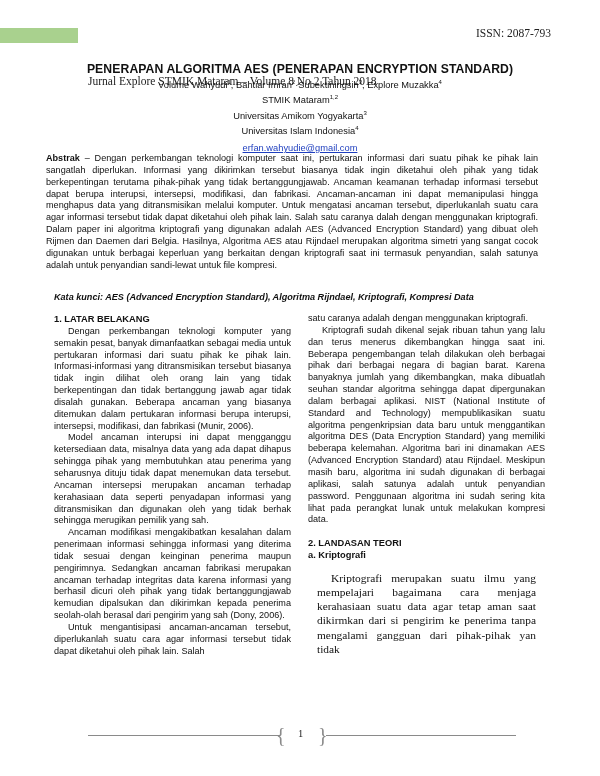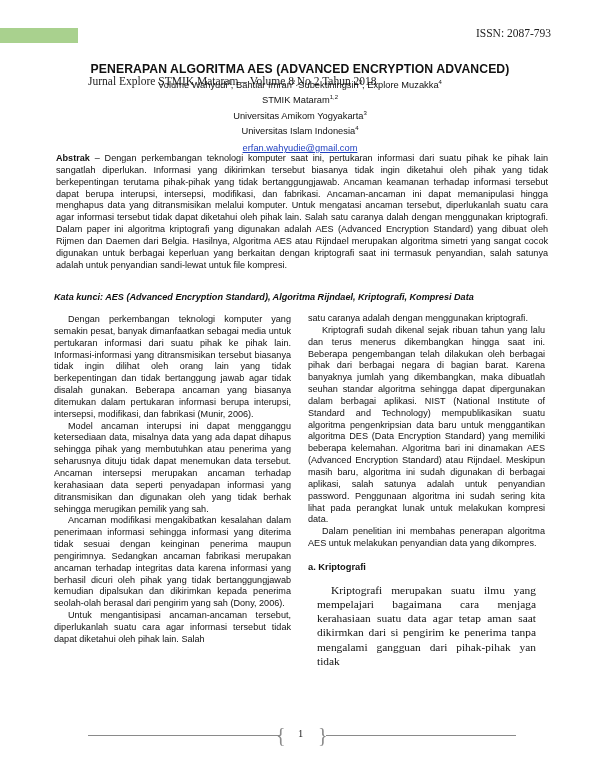--- a/index.html
+++ b/index.html
@@ -7,21 +7,21 @@
   .hdr-bar { position:absolute; left:0; top:28px; width:78px; height:15px; background:#a9d18e; }
   .hdr-journal { position:absolute; left:88px; top:27px; font-family:"Liberation Serif", serif; font-size:11.5px; color:#222; white-space:nowrap;margin-top:48px; }
   .hdr-issn { position:absolute; left:476px; top:27px; font-family:"Liberation Serif", serif; font-size:11.5px; color:#222; white-space:nowrap; }
 
   .title-block { position:absolute; left:60px; top:62px; width:480px; text-align:center; font-family:"Liberation Sans", sans-serif; }
   .title { font-weight:bold; font-size:12.2px; line-height:14px; letter-spacing:0.1px; }
   .meta { font-size:9.3px; line-height:12.2px; }
   .meta sup { font-size:6px; }
   .email { color:#1f3fbf; text-decoration:underline; font-size:9.3px; line-height:12.2px; }
 
-  .abstract { position:absolute; left:56px; top:153px; width:492px; font-family:"Liberation Sans", sans-serif; font-size:9.1px; line-height:11.85px; text-align:justify; }
+  .abstract { position:absolute; left:46px; top:153px; width:492px; font-family:"Liberation Sans", sans-serif; font-size:9.1px; line-height:11.85px; text-align:justify; }
   .abstract b { font-weight:bold; }
   .keywords { position:absolute; left:54px; top:292px; width:492px; font-family:"Liberation Sans", sans-serif; font-size:9.1px; font-style:italic; font-weight:bold; }
 
   .col { position:absolute; font-family:"Liberation Sans", sans-serif; font-size:9.1px; line-height:11.85px; text-align:justify; }
   .col-left { left:54px; top:314px; width:237px; }
   .col-right { left:308px; top:313px; width:237px; }
   .sec-h { font-weight:bold; font-size:9.3px; margin:0; }
   .para { margin:0; text-indent:14px; }
   .para-noindent { margin:0; }
   .gap { height:12px; }
@@ -36,46 +36,47 @@
   .foot-page { position:absolute; left:298px; top:8px; font-family:"Liberation Serif", serif; font-size:10.5px; color:#222; }
 </style>
 </head>
 <body>
 
 <div class="hdr-bar"></div>
 <div class="hdr-journal">Jurnal Explore STMIK Mataram – Volume 8 No 2 Tahun 2018</div>
 <div class="hdr-issn">ISSN: 2087-793</div>
 
 <div class="title-block">
-  <div class="title">PENERAPAN ALGORITMA AES (ADVANCED ENCRYPTION ADVANCED)</div>
+  <div class="title">PENERAPAN ALGORITMA AES (PENERAPAN ENCRYPTION STANDARD)</div>
   <div class="meta">
     <span>Volume Wahyudi</span><sup>1</sup><span>, Bahtiar Imran</span><sup>2</sup><span>·Subektiningsih</span><sup>3</sup><span>, Explore Muzakka</span><sup>4</sup>
   </div>
   <div class="meta"><span>STMIK Mataram</span><sup>1,2</sup></div>
   <div class="meta"><span>Universitas Amikom Yogyakarta</span><sup>3</sup></div>
   <div class="meta"><span>Universitas Islam Indonesia</span><sup>4</sup></div>
   <div><a class="email">erfan.wahyudie@gmail.com</a></div>
 </div>
 
 <div class="abstract"><b>Abstrak</b><span> – Dengan perkembangan teknologi komputer saat ini, pertukaran informasi dari suatu pihak ke pihak lain sangatlah diperlukan. Informasi yang dikirimkan tersebut biasanya tidak ingin diketahui oleh pihak yang tidak berkepentingan terutama pihak-pihak yang tidak bertanggungjawab. Ancaman keamanan terhadap informasi tersebut dapat berupa interupsi, intersepsi, modifikasi, dan fabrikasi. Ancaman-ancaman ini dapat memanipulasi hingga menghapus data yang ditransmisikan melalui komputer. Untuk mengatasi ancaman tersebut, diperlukanlah suatu cara agar informasi tersebut tidak dapat diketahui oleh pihak lain. Salah satu caranya dalah dengan menggunakan kriptografi. Dalam paper ini algoritma kriptografi yang digunakan adalah AES (Advanced Encryption Standard) yang dibuat oleh Rijmen dan Daemen dari Belgia. Hasilnya, Algoritma AES atau Rijndael merupakan algoritma simetri yang sangat cocok digunakan untuk berbagai keperluan yang berkaitan dengan kriptografi saat ini termasuk penyandian, salah satunya adalah untuk penyandian sandi-lewat untuk file kompresi.</span></div>
 
 <div class="keywords">Kata kunci: AES (Advanced Encryption Standard), Algoritma Rijndael, Kriptografi, Kompresi Data</div>
 
 <div class="col col-left">
+  <p class="sec-h">1.  LATAR BELAKANG</p>
   <p class="para">Dengan perkembangan teknologi komputer yang semakin pesat, banyak dimanfaatkan sebagai media untuk pertukaran informasi dari suatu pihak ke pihak lain. Informasi-informasi yang ditransmisikan tersebut biasanya tidak ingin dilihat oleh orang lain yang tidak berkepentingan dan tidak bertanggung jawab agar tidak disalah gunakan. Beberapa ancaman yang biasanya ditemukan dalam pertukaran informasi berupa interupsi, intersepsi, modifikasi, dan fabrikasi (Munir, 2006).</p>
   <p class="para">Model ancaman interupsi ini dapat mengganggu ketersediaan data, misalnya data yang ada dapat dihapus sehingga pihak yang membutuhkan atau penerima yang seharusnya dituju tidak dapat menemukan data tersebut. Ancaman intersepsi merupakan ancaman terhadap kerahasiaan data seperti penyadapan informasi yang ditransmisikan dan digunakan oleh yang tidak berhak sehingga merugikan pemilik yang sah.</p>
   <p class="para">Ancaman modifikasi mengakibatkan kesalahan dalam penerimaan informasi sehingga informasi yang diterima tidak sesuai dengan keinginan penerima maupun pengirimnya. Sedangkan ancaman fabrikasi merupakan ancaman terhadap integritas data karena informasi yang berhasil dicuri oleh pihak yang tidak bertanggungjawab kemudian dipalsukan dan dikirimkan kepada penerima seolah-olah berasal dari pengirim yang sah (Dony, 2006).</p>
   <p class="para">Untuk mengantisipasi ancaman-ancaman tersebut, diperlukanlah suatu cara agar informasi tersebut tidak dapat diketahui oleh pihak lain. Salah</p>
 </div>
 
 <div class="col col-right">
   <p class="para-noindent">satu caranya adalah dengan menggunakan kriptografi.</p>
   <p class="para">Kriptografi sudah dikenal sejak ribuan tahun yang lalu dan terus menerus dikembangkan hingga saat ini. Beberapa pengembangan telah dilakukan oleh berbagai pihak dari berbagai negara di bagian barat. Karena banyaknya jumlah yang dikembangkan, maka dibuatlah seuhan standar algoritma sehingga dapat dipergunakan dalam berbagai aplikasi. NIST (National Institute of Standard and Technology) mempublikasikan suatu algoritma pengenkripsian data baru untuk menggantikan algoritma DES (Data Encryption Standard) yang memiliki beberapa kelemahan. Algoritma bari ini dinamakan AES (Advanced Encryption Standard) atau Rijndael. Meskipun masih baru, algoritma ini sudah digunakan di berbagai aplikasi, salah satunya adalah untuk penyandian password. Penggunaan algoritma ini sudah sering kita lihat pada perangkat lunak untuk melakukan kompresi data.</p>
-  <p class="para">Dalam penelitian ini membahas penerapan algoritma AES untuk melakukan penyandian data yang dikompres.</p>
   <div class="gap"></div>
+  <p class="sec-h">2.  LANDASAN TEORI</p>
   <p class="sub-h">a.  Kriptografi</p>
   <p class="serif-para">Kriptografi merupakan suatu ilmu yang mempelajari bagaimana cara menjaga kerahasiaan suatu data agar tetap aman saat dikirmkan dari si pengirim ke penerima tanpa mengalami gangguan dari pihak-pihak yan tidak</p>
 </div>
 
 <div class="footer">
   <div class="foot-line-l"></div>
   <span class="foot-brace-l">{</span>
   <span class="foot-page">1</span>
   <span class="foot-brace-r">}</span>
   <div class="foot-line-r"></div>

